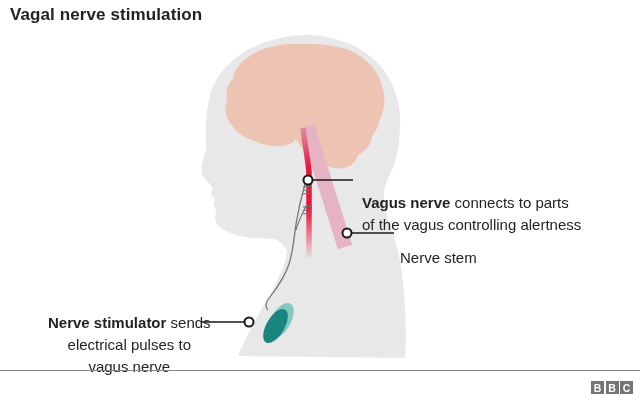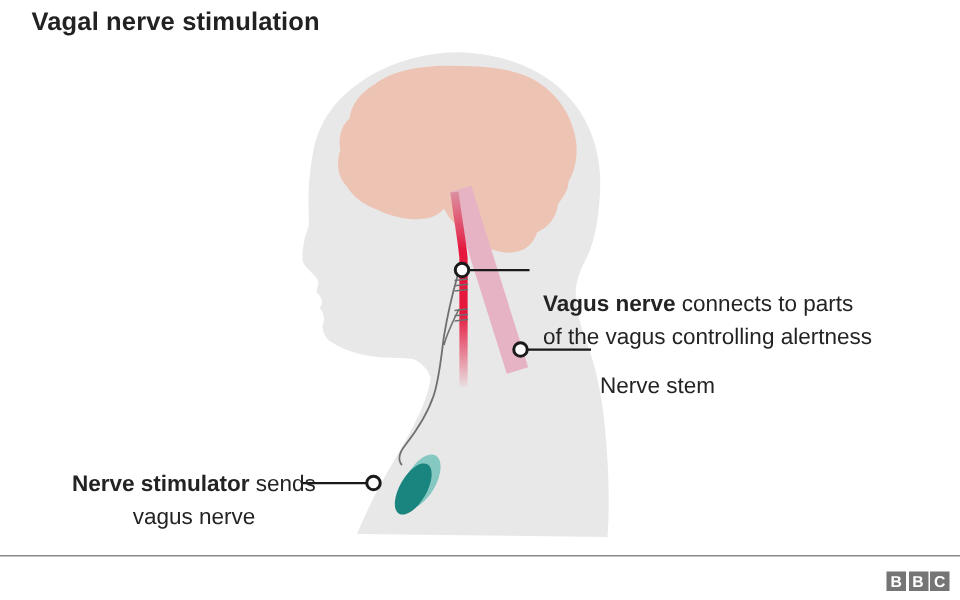--- a/index.html
+++ b/index.html
@@ -2,21 +2,21 @@
 <html><head>
 <meta charset="utf-8">
 <style>
   html,body { margin:0; padding:0; background:#fff; }
   .stage {
     position:relative; width:640px; height:400px; background:#ffffff;
     font-family:"Liberation Sans", sans-serif; overflow:hidden;
   }
   .art { position:absolute; left:0; top:0; }
   .title {
-    position:absolute; left:21px; top:5px;
+    position:absolute; left:10px; top:5px;
     font-size:17px; font-weight:bold; color:#222222; letter-spacing:0.1px;
   }
   .ann { position:absolute; font-size:15px; line-height:22px; color:#232323;margin-top:24px; }
   .ann .bold { font-weight:bold; }
   .ann-vagus { left:362px; top:168px; white-space:nowrap; }
   .ann-brainstem { left:400px; top:223px; white-space:nowrap; }
   .ann-stim { left:48px; top:288px; white-space:nowrap; }
   .footer-line { position:absolute; left:0; top:370px; width:640px; height:1px; }
   .bbc { position:absolute; top:381px; right:7px; display:flex; gap:1.5px; }
   .bbc .sq {
@@ -123,20 +123,21 @@
     </div>
     <div>of the vagus controlling alertness</div>
   </div>
 
   <div class="ann ann-brainstem" style="color: rgb(35, 35, 35);">Nerve stem</div>
 
   <div class="ann ann-stim" style="color: rgb(35, 35, 35); text-align: center;">
     <div>
       <span class="bold">Nerve stimulator</span><span> sends</span>
     </div>
+    <div>electrical pulses to</div>
     <div>vagus nerve</div>
   </div>
 
   <div class="footer-line" style="background: rgb(136, 136, 136);"></div>
 
   <div class="bbc">
     <div class="sq" style="background: rgb(117, 117, 117);">B</div>
     <div class="sq" style="background: rgb(117, 117, 117);">B</div>
     <div class="sq" style="background: rgb(117, 117, 117);">C</div>
   </div>

